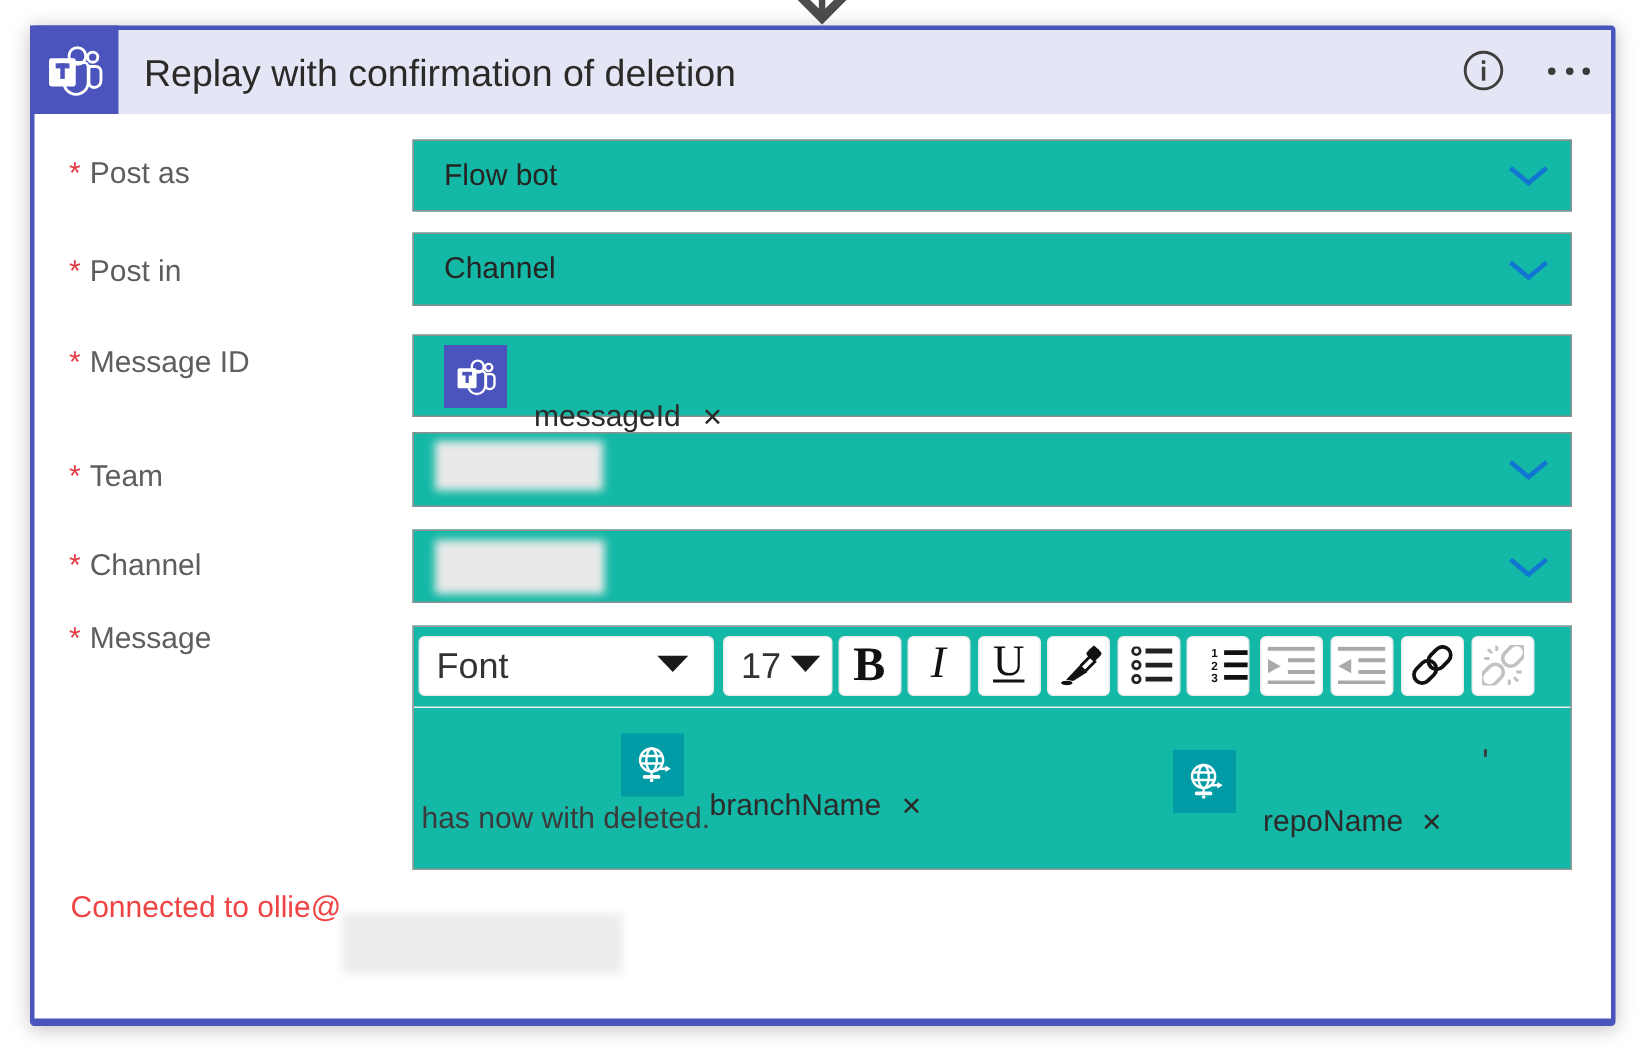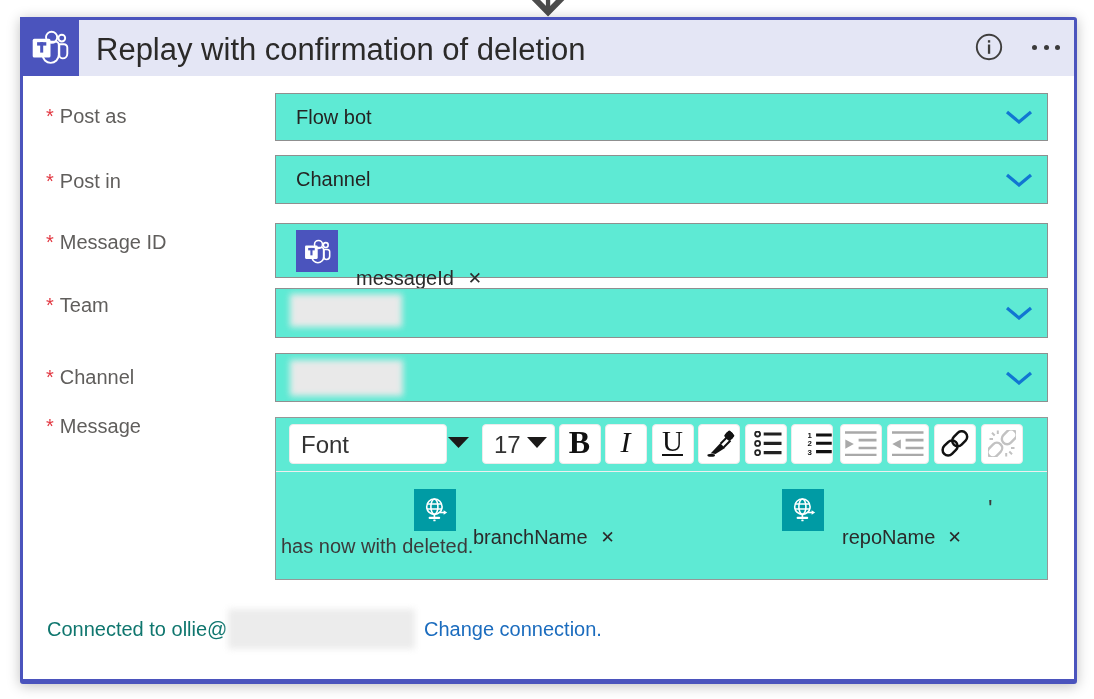--- a/index.html
+++ b/index.html
@@ -8,25 +8,25 @@
   .abs { position:absolute; }
   #card {
     position:absolute; left:20px; top:17px; width:1057px; height:667px;
     background:#fff; border:3px solid #4B54BD; border-bottom-width:5px; border-radius:3px;
     box-shadow:0 2px 13px rgba(0,0,0,0.25);
   }
   #header { position:absolute; left:-3px; top:0px; width:1054px; height:55.5px;
     background:#E4E6F5; }
   #hicon { position:absolute; left:0; top:-3px; width:59px; height:58.5px; background:#4B54BD; }
   #htitle { position:absolute; left:76px; top:2px; height:55.5px; line-height:55.5px;
-    font-size:31px; color:#2b2a29; }
+    font-size:25px; color:#2b2a29; }
   .label { position:absolute; left:23px; height:20px; line-height:20px;
     font-size:20px; color:#605E5C; white-space:nowrap; }
   .label .star { color:#E23842; margin-right:6px; font-size:20px; }
-  .field { position:absolute; left:252px; width:773px; background:#5eead4;
+  .field { position:absolute; left:252px; width:773px; background:#14b8a6;
     border:1px solid #8F8F8F; }
   .ftext { position:absolute; left:20px; top:0; bottom:0; display:flex; align-items:center;
     font-size:20px; color:#252423; }
   .chev { position:absolute; left:729px; top:50%; margin-top:-7px; }
   .blur { position:absolute; background:#e9e9e9; filter:blur(3px); }
   .tok { position:absolute; display:flex; height:42px; }
   .tokic { width:42px; height:42px; flex:0 0 42px; display:flex; align-items:center; justify-content:center; }
   .tokpill { display:flex; align-items:center; font-size:20px; color:#2b2b2b;margin-top:48px; }
   .tokx { font-size:17px; color:#2b2b2b; }
   .tbtn { position:absolute; top:5.5px; height:40px; width:42px; background:#fff;
@@ -68,21 +68,21 @@
       <rect x="12.9" y="7.2" width="2.3" height="2.4" fill="#3f3e3d"></rect>
     </svg>
     <div class="abs" style="left:1012px;top:24.5px;width:5px;height:5px;border-radius:50%;background:#3b3b3b"></div>
     <div class="abs" style="left:1023.5px;top:24.5px;width:5px;height:5px;border-radius:50%;background:#3b3b3b"></div>
     <div class="abs" style="left:1035px;top:24.5px;width:5px;height:5px;border-radius:50%;background:#3b3b3b"></div>
   </div>
 
   <div class="label" style="top:86px"><span class="star">*</span>Post as</div>
   <div class="label" style="top:151px"><span class="star">*</span>Post in</div>
   <div class="label" style="top:212px"><span class="star">*</span>Message ID</div>
-  <div class="label" style="top:275px"><span class="star">*</span>Team</div>
+  <div class="label" style="top:288px"><span class="star">*</span>Team</div>
   <div class="label" style="top:347px"><span class="star">*</span>Channel</div>
   <div class="label" style="top:396px"><span class="star">*</span>Message</div>
 
   <div class="field" style="top:73px;height:48px">
     <div class="ftext">Flow bot</div>
     <svg class="chev" width="28" height="14" viewBox="0 0 28 14">
         <path d="M2 2 L14 12 L26 2" fill="none" stroke="#1176D2" stroke-width="3.2"></path>
       </svg>
   </div>
 
@@ -123,21 +123,21 @@
 
   <div class="field" style="top:333px;height:49px">
     <div class="blur" style="left:14px;top:6px;width:113px;height:36px"></div>
     <svg class="chev" width="28" height="14" viewBox="0 0 28 14">
         <path d="M2 2 L14 12 L26 2" fill="none" stroke="#1176D2" stroke-width="3.2"></path>
       </svg>
   </div>
 
   <div class="field" id="editor" style="top:397px;height:163px;border-color:#979797">
 
-    <div class="tbtn" style="left:13px;width:158px">
+    <div class="tbtn" style="left:3px;width:197px">
       <span style="position:absolute;left:11px;top:-1px;line-height:42px;font-size:24px;color:#333">Font</span>
       <svg style="position:absolute;left:158px;top:12px" width="21" height="11" viewBox="0 0 21 11">
           <path d="M0 0 h21 L10.5 11 Z" fill="#1b1a19"></path>
         </svg>
     </div>
     <div class="tbtn" style="left:206px;width:73px">
       <span style="position:absolute;left:11px;top:-1px;line-height:42px;font-size:24px;color:#333">17</span>
       <svg style="position:absolute;left:44px;top:12px" width="20" height="11" viewBox="0 0 20 11">
           <path d="M0 0 h20 L10 11 Z" fill="#1b1a19"></path>
         </svg>
@@ -233,21 +233,21 @@
             </g>
             <g fill="#fff">
               <rect x="14.6" y="27.7" width="11.6" height="2.4" rx="1"></rect>
               <rect x="19.3" y="30.4" width="2.3" height="1.9" rx="0.6"></rect>
               <path d="M29.6 21.3 L 33.2 23.5 L 29.6 25.7 Z"></path>
             </g>
           </svg>
         </div>
       <div class="tokpill" style="background:#D9E8EB;width:192px;padding-left:17px">branchName<span class="tokx" style="margin-left:13px">✕</span></div>
     </div>
-    <div class="tok" style="left:506px;top:71px">
+    <div class="tok" style="left:506px;top:82px">
       <div class="tokic" style="background:#009BA4">
           <svg width="42" height="42" viewBox="0 0 42 42">
             <g stroke="#fff" stroke-width="1.6" fill="none">
               <circle cx="20.4" cy="17.7" r="7.7"></circle>
               <ellipse cx="20.4" cy="17.7" rx="3.5" ry="7.7"></ellipse>
               <path d="M12.9 15 H 27.9 M12.9 20 H 27.9 M20.4 25.4 V 28"></path>
               <path d="M25.6 23.5 H 30"></path>
             </g>
             <g fill="#fff">
               <rect x="14.6" y="27.7" width="11.6" height="2.4" rx="1"></rect>
@@ -255,16 +255,15 @@
               <path d="M29.6 21.3 L 33.2 23.5 L 29.6 25.7 Z"></path>
             </g>
           </svg>
         </div>
       <div class="tokpill" style="background:#D9E8EB;width:161px;padding-left:18px">repoName<span class="tokx" style="margin-left:12px">✕</span></div>
     </div>
     <div class="mtext" style="left:712px;top:70px"><span class="q">'</span></div>
     <div class="mtext" style="left:5px;top:107px">has now with deleted.</div>
   </div>
 
-  <div class="abs" style="left:24px;top:598px;height:22px;line-height:22px;font-size:20px;color:#0f766e">Connected to ollie@</div>
+  <div class="abs" style="left:24px;top:574px;height:22px;line-height:22px;font-size:20px;color:#ef4444">Connected to ollie@</div>
   <div class="blur" style="left:205px;top:589px;width:187px;height:40px;background:#ececec"></div>
-  <div class="abs" style="left:401px;top:598px;height:22px;line-height:22px;font-size:20px;color:#1b6cbe">Change connection.</div>
 </div>
 
 </body></html>

